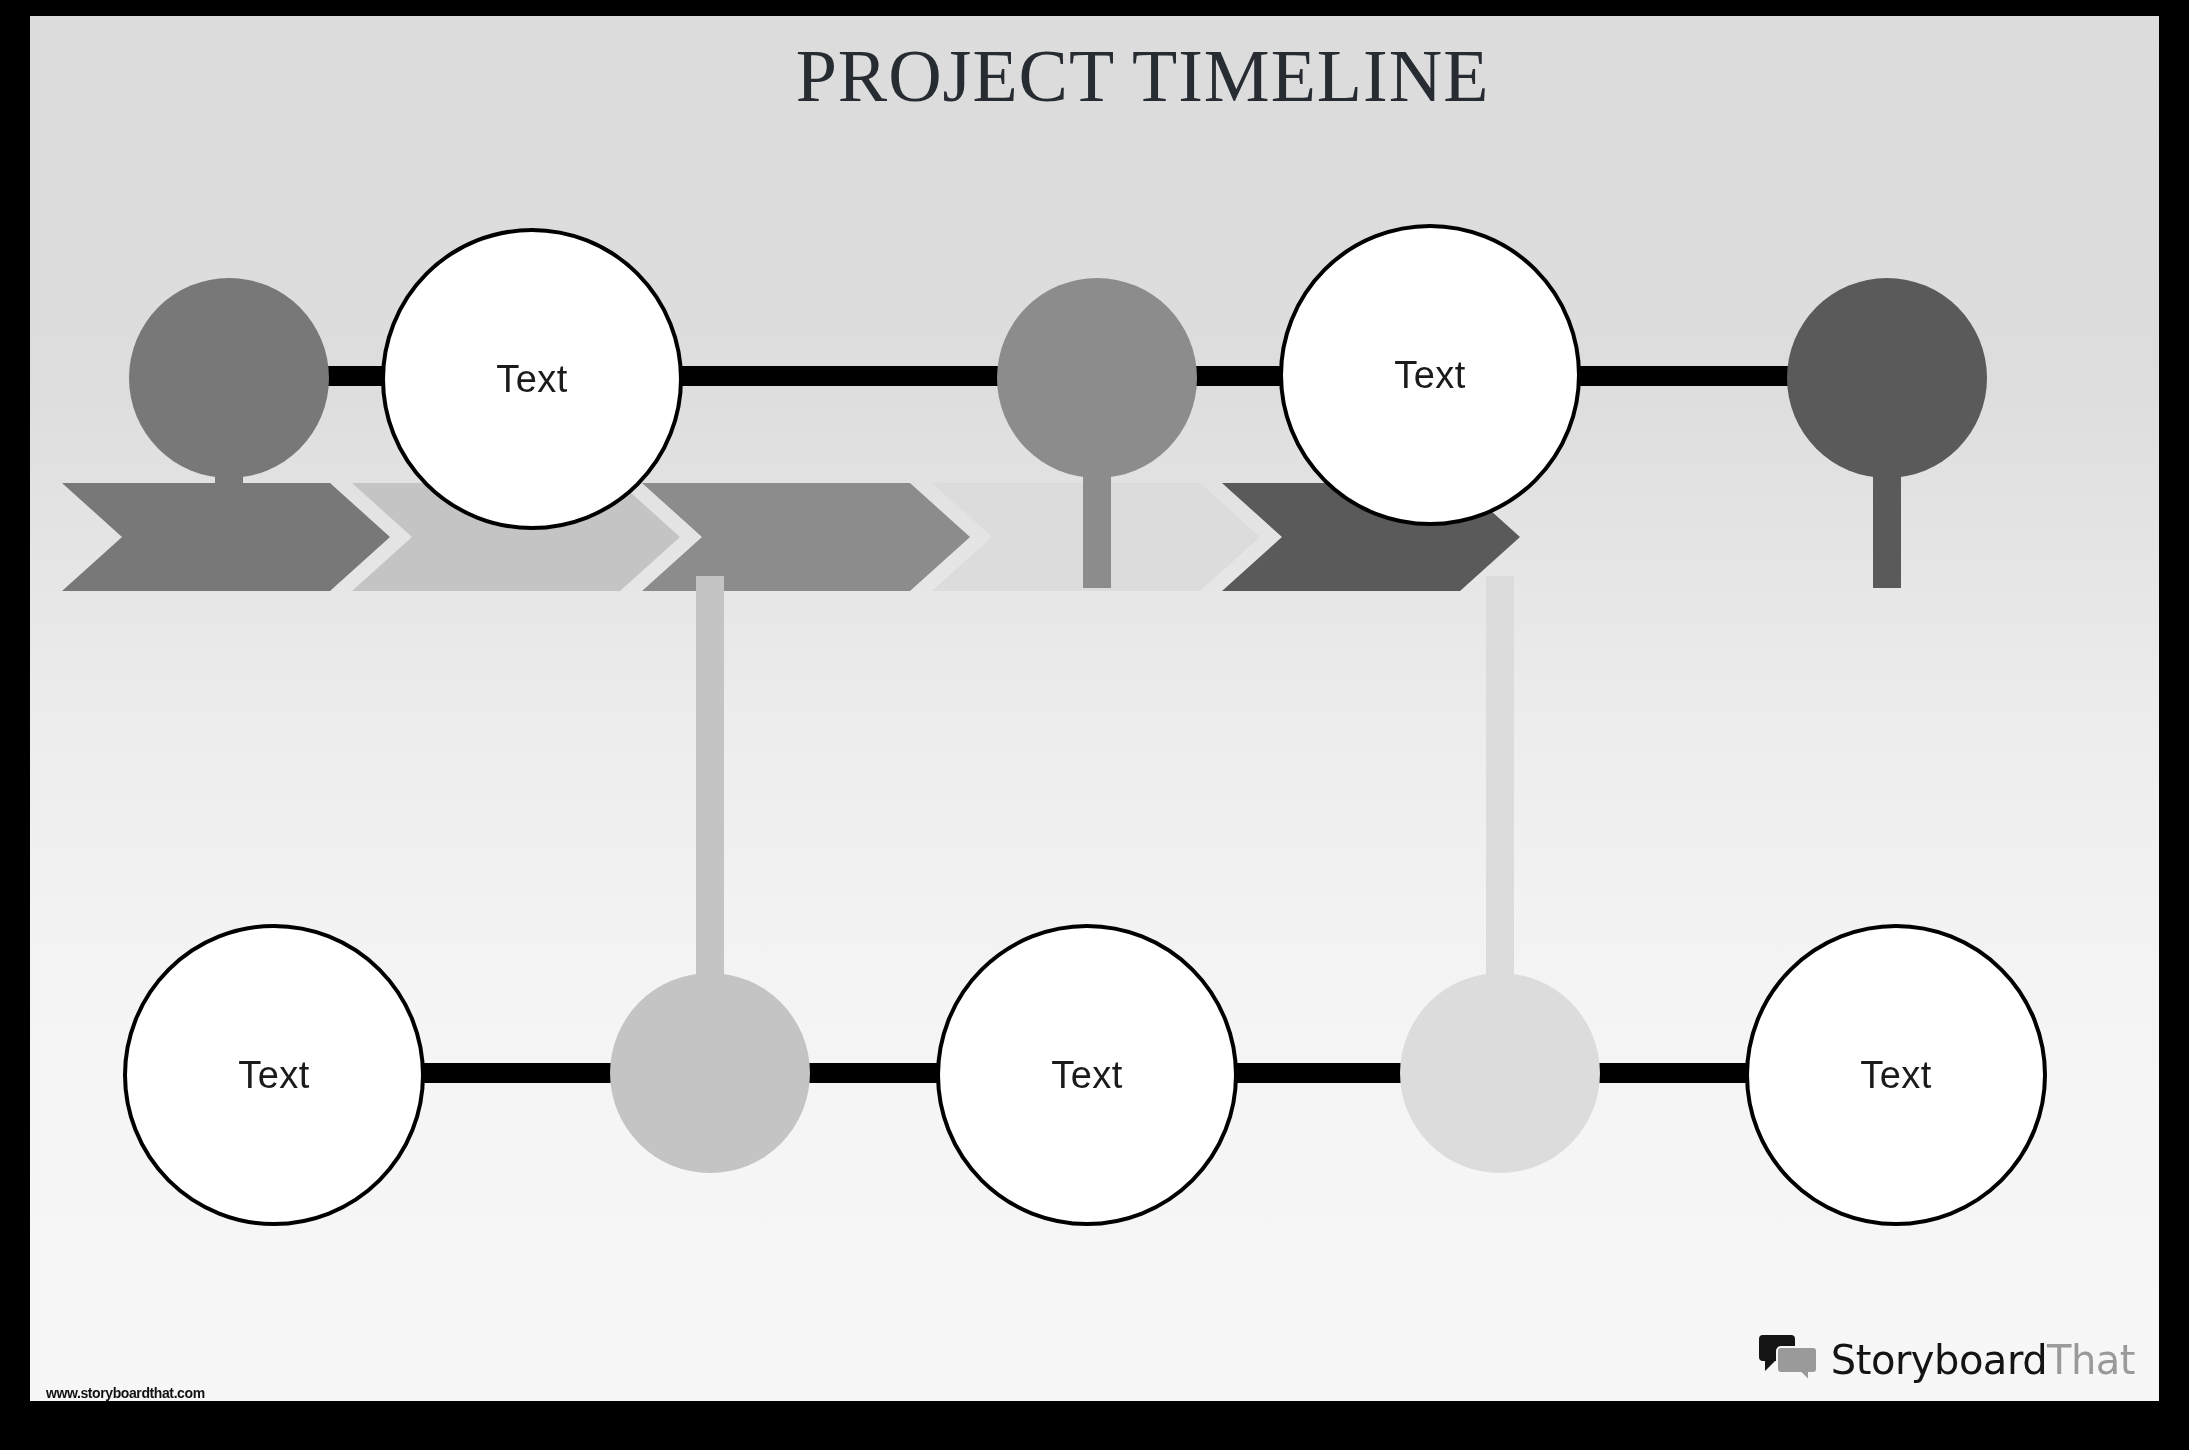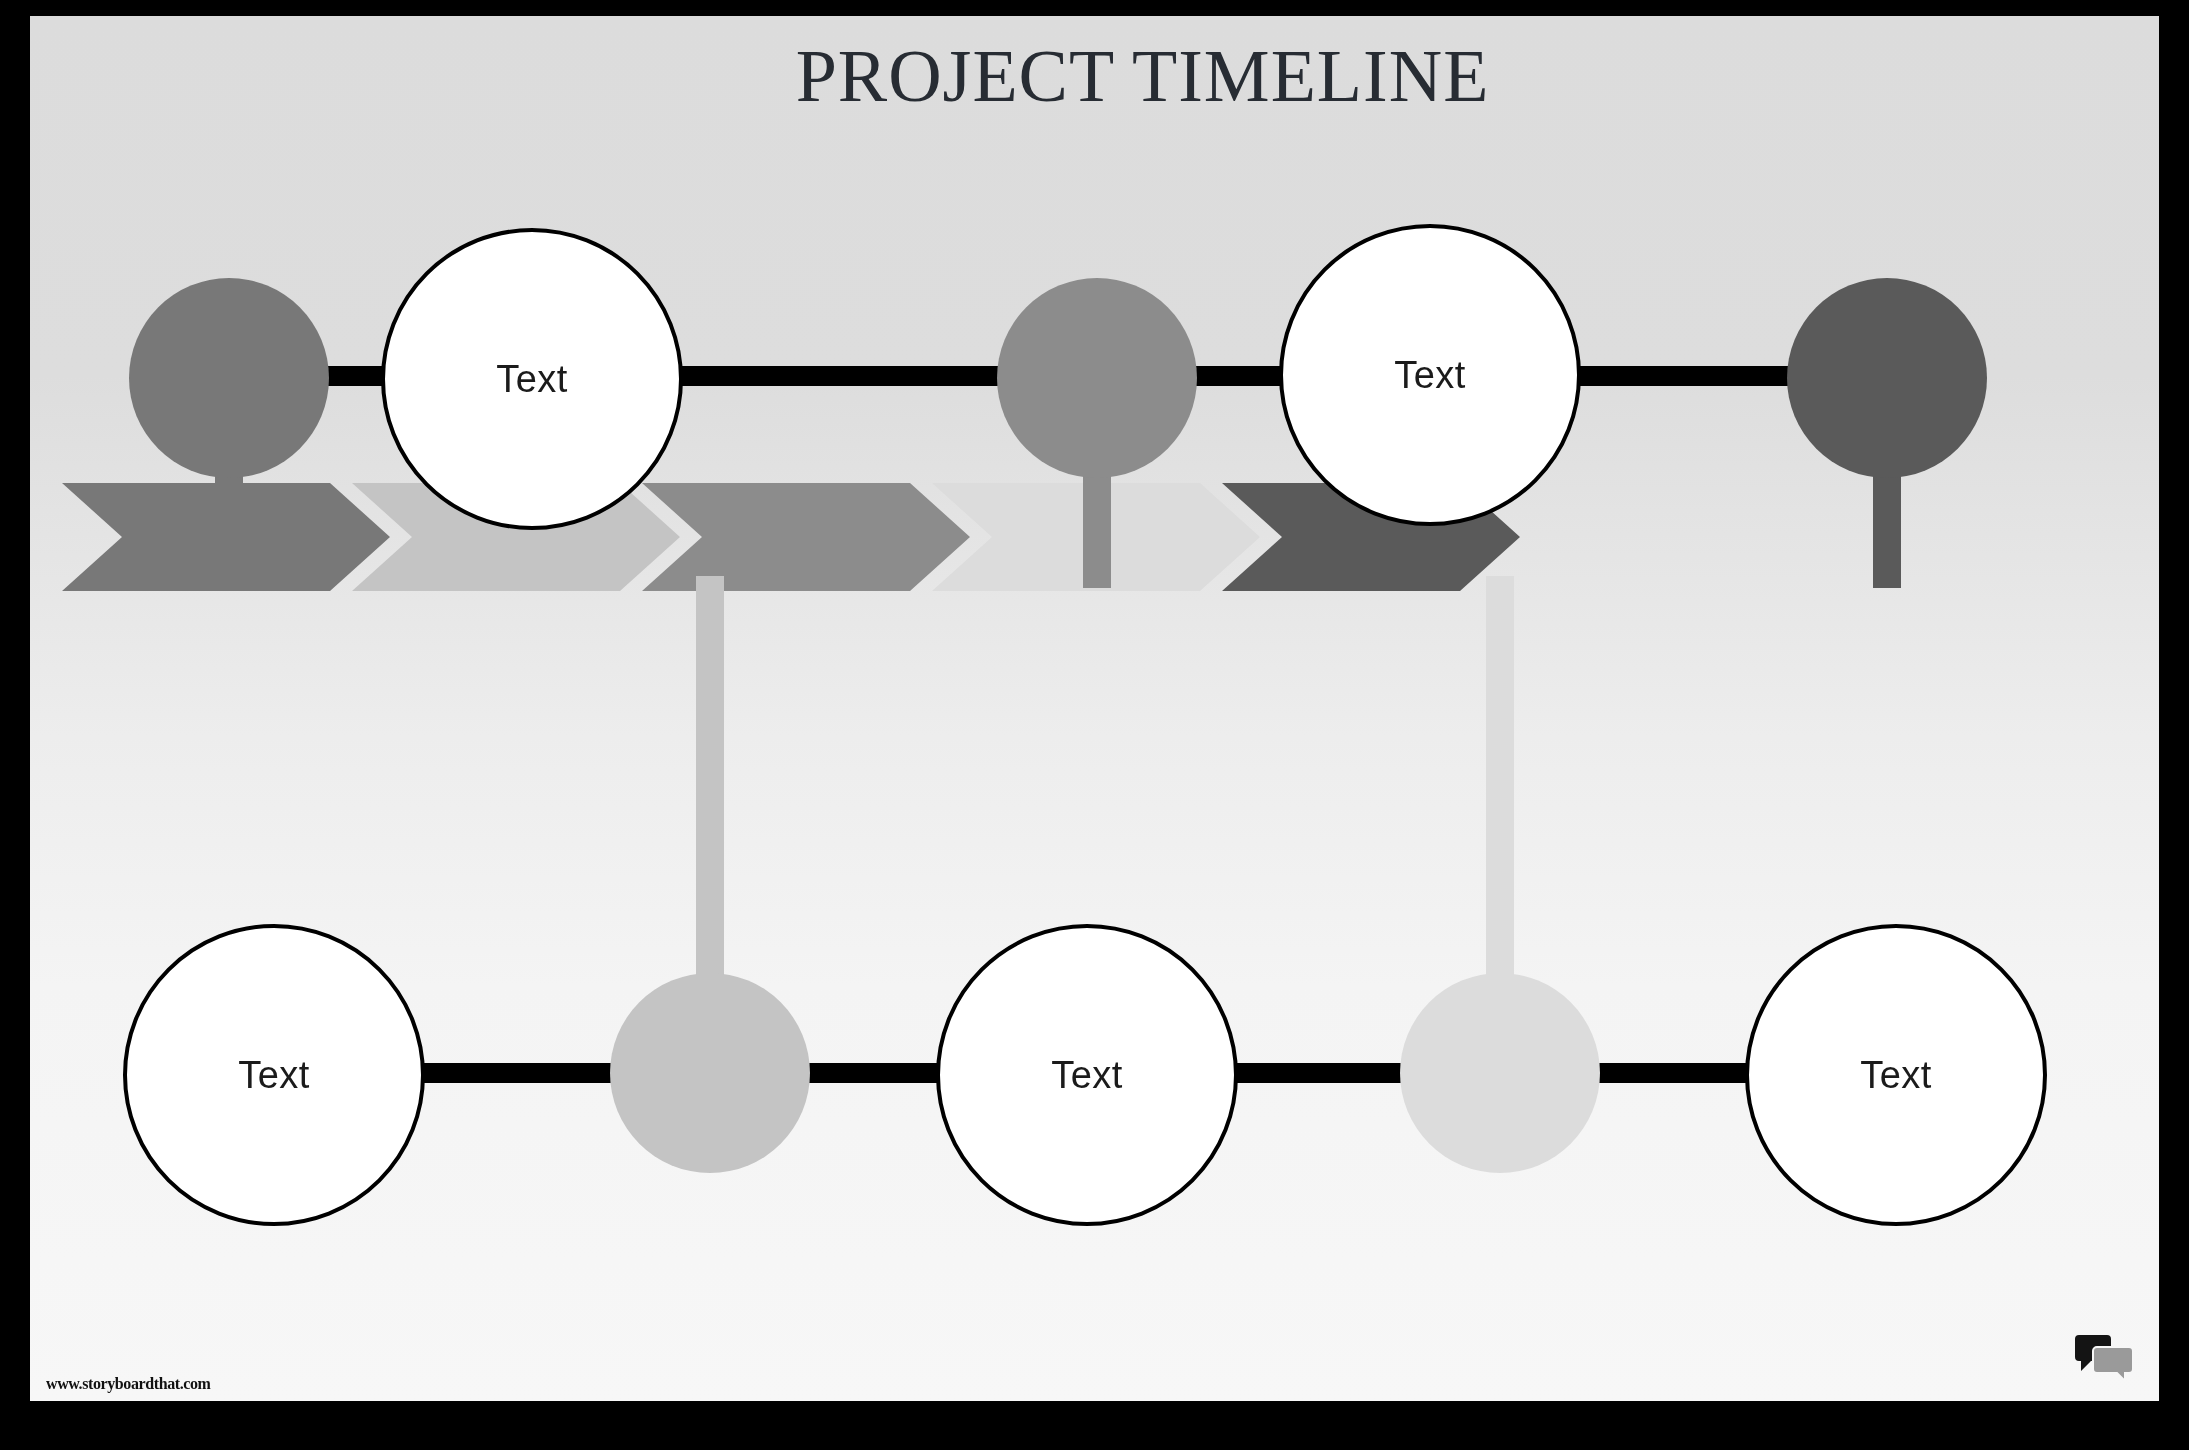--- a/index.html
+++ b/index.html
@@ -93,23 +93,23 @@
     pointer-events: none;
   }
   .chev {
     position: absolute;
   }
 
   
   #site-url {
     position: absolute;
     left: 16px;
-    bottom: 8px;
-    font-family: Liberation Serif, serif;
-    font-size: 16px;
+    bottom: 0;
+    font-family: Liberation Sans, sans-serif;
+    font-size: 14px;
     font-weight: bold;
     color: #111111;
     letter-spacing: -0.4px;
   }
   #brand {
     position: absolute;
     right: 24px;
     bottom: 16px;
     display: flex;
     align-items: center;
@@ -196,16 +196,19 @@
       <div class="node-label">Text</div>
     </div>
 
     <div id="site-url">www.storyboardthat.com</div>
 
     <div id="brand">
       <svg width="62" height="50" viewBox="0 0 62 50">
         <path d="M2 4 a4 4 0 0 1 4-4 h28 a4 4 0 0 1 4 4 v18 a4 4 0 0 1 -4 4 h-16 l-10 10 v-10 h-2 a4 4 0 0 1 -4 -4 z" fill="#141414"></path>
         <path d="M20 16 a4 4 0 0 1 4-4 h32 a4 4 0 0 1 4 4 v18 a4 4 0 0 1 -4 4 h-4 v8 l-8 -8 h-20 a4 4 0 0 1 -4 -4 z" fill="#9a9a9a" stroke="#f7f7f7" stroke-width="2"></path>
       </svg>
+      <div id="brand-word">
+        <span class="dark">Storyboard</span><span class="light">That</span>
+      </div>
     </div>
 
   </div>
 </div>
 
 </body></html>

